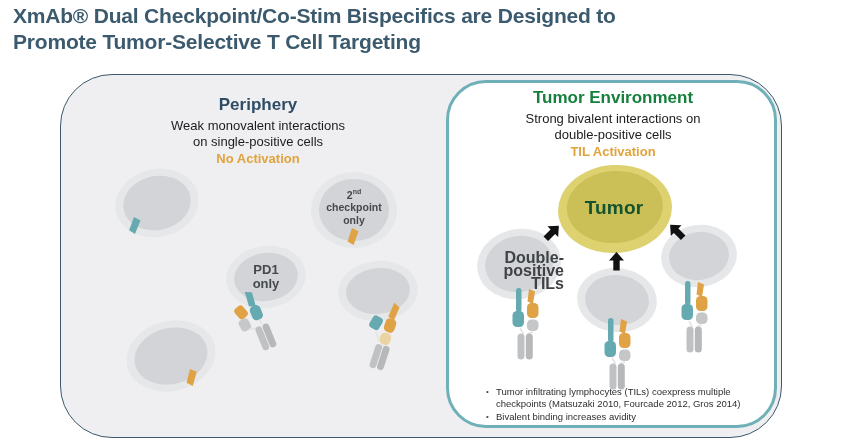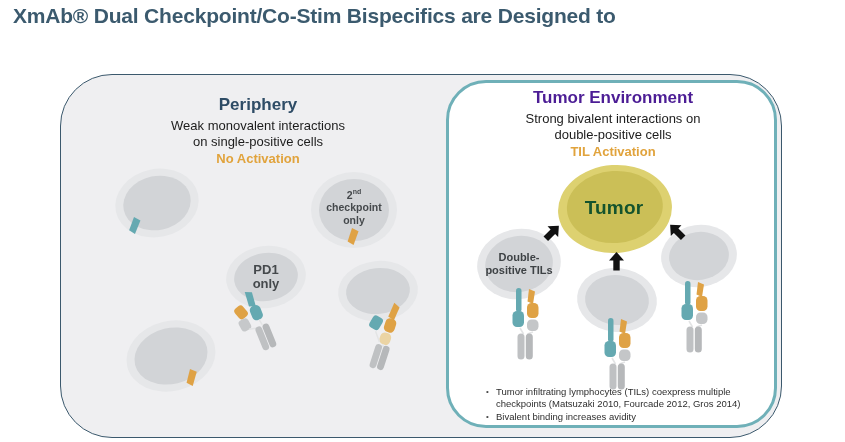--- a/index.html
+++ b/index.html
@@ -16,40 +16,41 @@
 
   .illustrations{position:absolute;left:0;top:0;width:845px;height:442px;pointer-events:none;}
 
   .section-head{position:absolute;text-align:center;}
   .section-head .hd{font-size:17px;font-weight:700;margin-bottom:3px;}
   .section-head .sub{font-size:13px;color:#1c1c1c;line-height:15.5px;text-align:center;}
   .section-head .status{font-size:13px;font-weight:700;color:#E1A33C;margin-top:2px;}
   .periphery-head{left:100px;top:88px;width:316px;margin-top:7px;}
   .periphery-head .hd{color:#2E4C66;}
   .tumorenv-head{left:457px;top:88px;width:312px;}
-  .tumorenv-head .hd{color:#4c1d95;}
+  .tumorenv-head .hd{color:#15803d;}
 
   .cell-label{position:absolute;text-align:center;font-weight:700;color:#45494C;}
   .lbl-second{left:309px;top:186px;width:90px;font-size:10.5px;line-height:12.5px;}
   .lbl-second sup{font-size:7px;}
   .lbl-pd1{left:226px;top:263px;width:80px;font-size:13px;line-height:13.5px;}
-  .lbl-til{left:474px;top:251px;width:90px;font-size:11px;line-height:13px;color:#3E4245;}
+  .lbl-til{left:474px;top:251px;width:90px;font-size:16px;line-height:13px;color:#3E4245;text-align:right;}
   .lbl-tumor{left:554px;top:197px;width:120px;font-size:19px;color:#14532d;letter-spacing:0.2px;}
 
   .bullets{position:absolute;left:486px;top:386px;width:292px;}
   .bullet-item{display:flex;font-size:9.5px;line-height:11.8px;color:#2E2E2E;margin-bottom:1px;}
   .bullet-item .bdot{width:10px;flex:0 0 10px;color:#4a4a4a;font-size:8px;line-height:11.8px;text-align:left;}
 </style>
 </head>
 <body>
 
 <div class="stage">
 
   <div class="page-title">
     <div>XmAb® Dual Checkpoint/Co-Stim Bispecifics are Designed to</div>
+    <div>Promote Tumor-Selective T Cell Targeting</div>
   </div>
 
   <div class="outer-panel"></div>
   <div class="inner-panel"></div>
 
   <svg class="illustrations" width="845" height="442" viewBox="0 0 845 442" xmlns="http://www.w3.org/2000/svg">
     <defs>
       <polygon id="flag" points="0,0 7,2 4.5,16.5 -2,14"></polygon>
       <polygon id="arrow" points="7.5,0 15,8.5 10.7,8.5 10.7,18.5 4.3,18.5 4.3,8.5 0,8.5" fill="#111111"></polygon>
       <g id="ab-biv">

